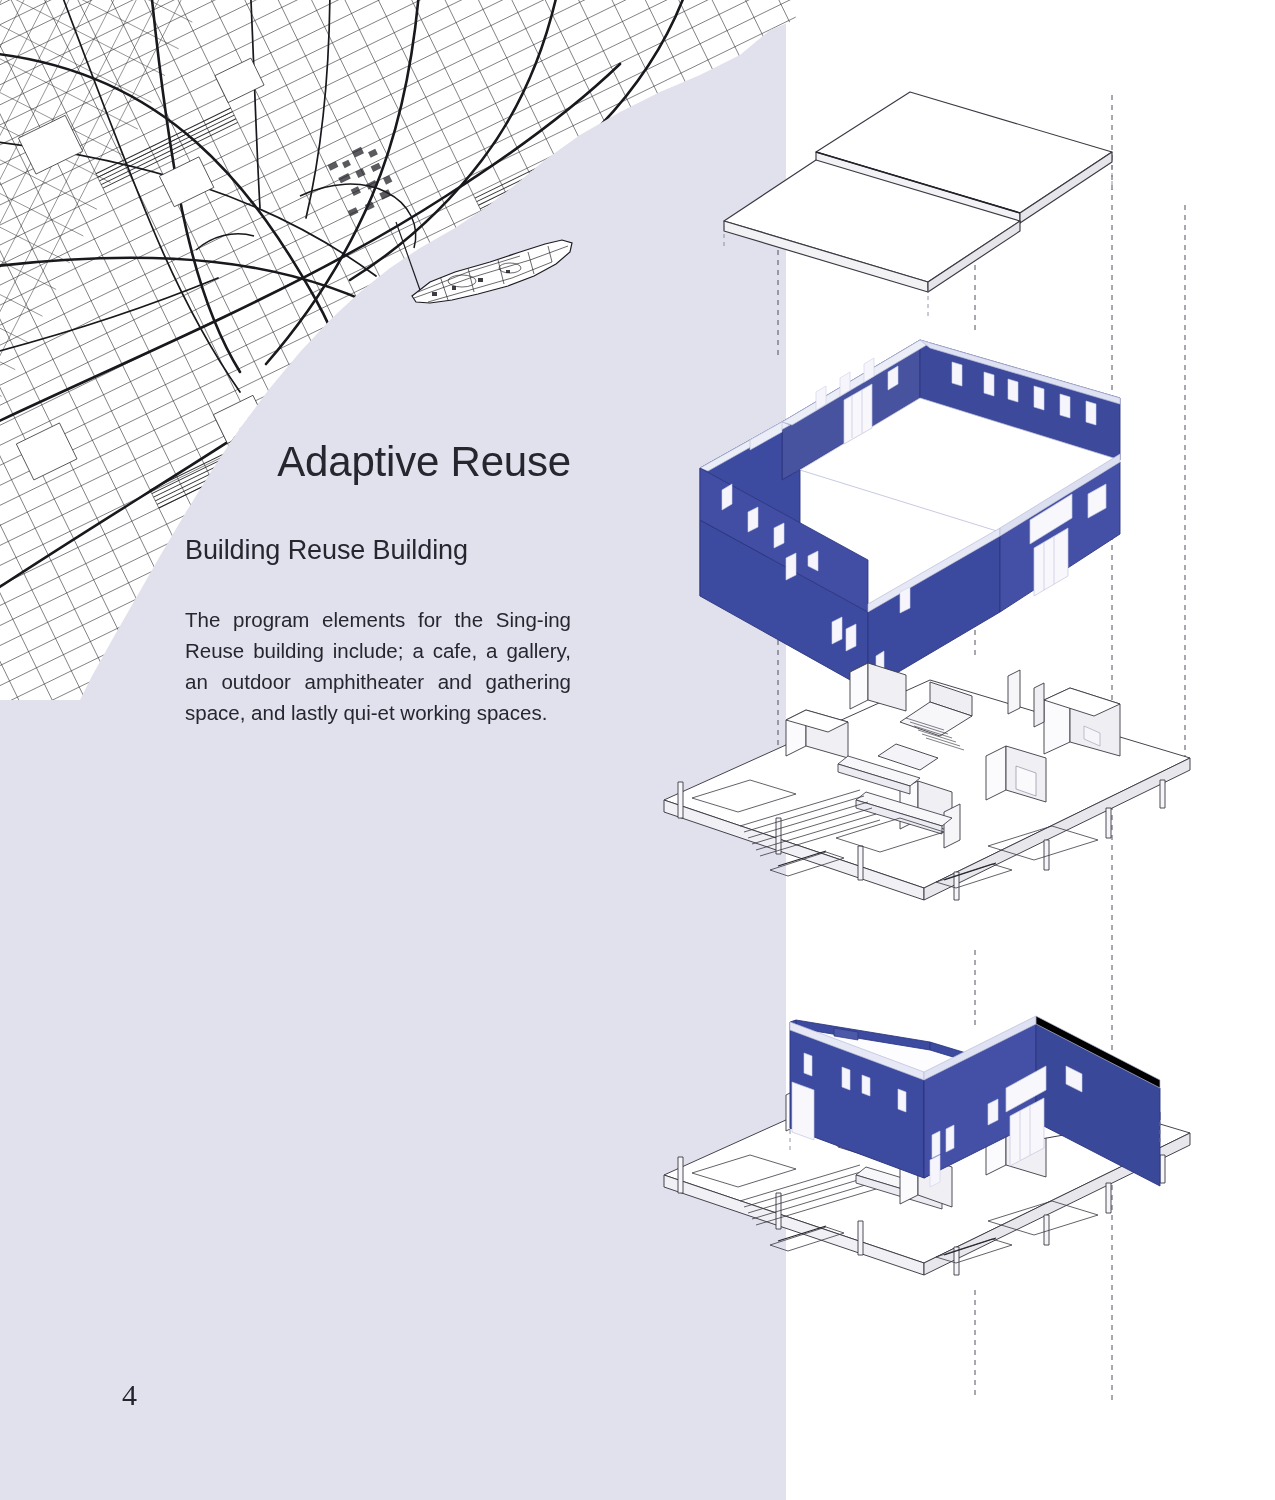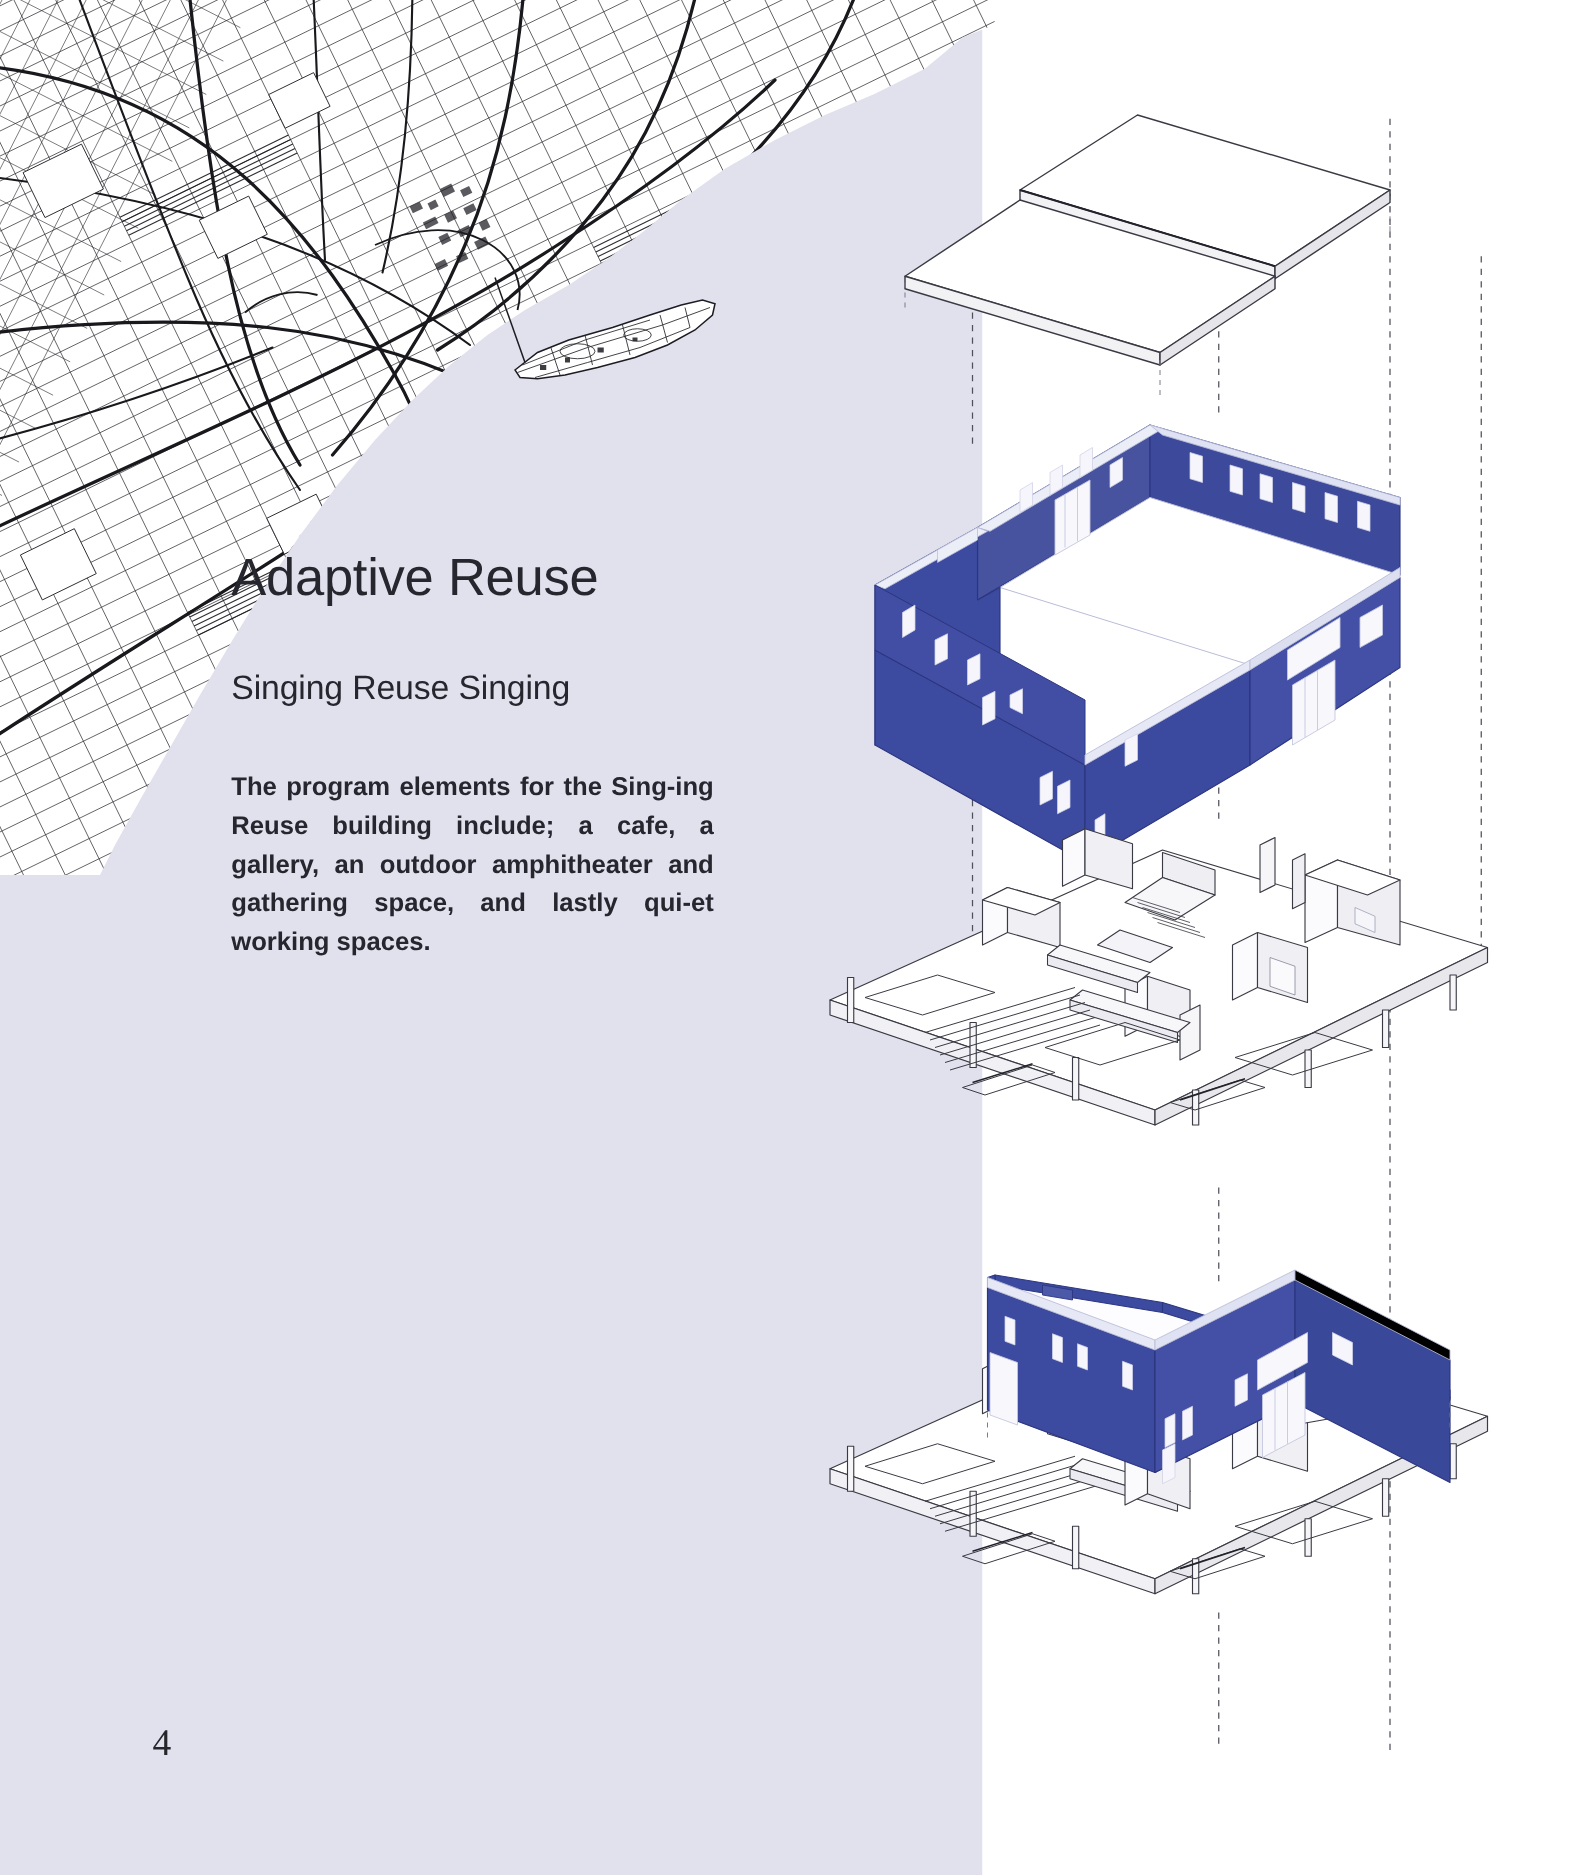--- a/index.html
+++ b/index.html
@@ -16,32 +16,32 @@
   .bg-white{position:absolute;left:786px;top:0;width:489px;height:1500px;background:#ffffff;}
 
   
   .map-wrap{position:absolute;left:0;top:0;width:800px;height:700px;}
   .map-wrap svg{display:block;}
 
   
   .text-col{position:absolute;left:185px;top:440px;width:386px;}
   .title{
     font-size:42px;font-weight:400;color:#26262e;letter-spacing:-0.2px;
-    line-height:1.05;margin:0 0 0 0;
+    line-height:1.05;margin:0 0 0 0;text-align:right;
   }
   .subtitle{
     font-size:27px;font-weight:400;color:#26262e;letter-spacing:-0.1px;
     line-height:1.1;margin:52px 0 0 0;
   }
   .para{
     font-size:20.5px;font-weight:400;color:#26262e;
     line-height:1.52;text-align:justify;margin:30px 0 0 0;
     hyphens:none;
   }
-  .para.second{margin-top:48px;font-weight:bold;}
+  .para.second{margin-top:38px;}
 
   
   .page-num{
     position:absolute;left:122px;top:1378px;
     font-family:"Liberation Serif", serif;
     font-size:30px;color:#25252c;
   }
 
   
   .axo{position:absolute;left:600px;top:0;width:675px;height:1500px;}
@@ -352,21 +352,21 @@
           <rect x="506" y="270" width="4" height="3"></rect>
         </g>
 
         <path d="M396,222 L420,290" stroke="#1c1c22" stroke-width="1.2" fill="none"></path>
       </g>
     </svg>
   </div>
 
   <div class="text-col">
     <h1 class="title">Adaptive Reuse</h1>
-    <h2 class="subtitle">Singing Reuse Singing</h2>
+    <h2 class="subtitle">Building Reuse Building</h2>
     <p class="para second">The program elements for the Sing-ing Reuse building include; a cafe, a gallery, an outdoor amphitheater and gathering space, and lastly qui-et working spaces.</p>
   </div>
 
   <div class="page-num">4</div>
 
   <div class="axo">
     <svg width="675" height="1500" viewBox="0 0 675 1500">
       <defs>
         <g id="winA">
             <rect x="0" y="0" width="9" height="17" fill="#f4f4fa" stroke="#d7d8ea" stroke-width="0.6"></rect>

